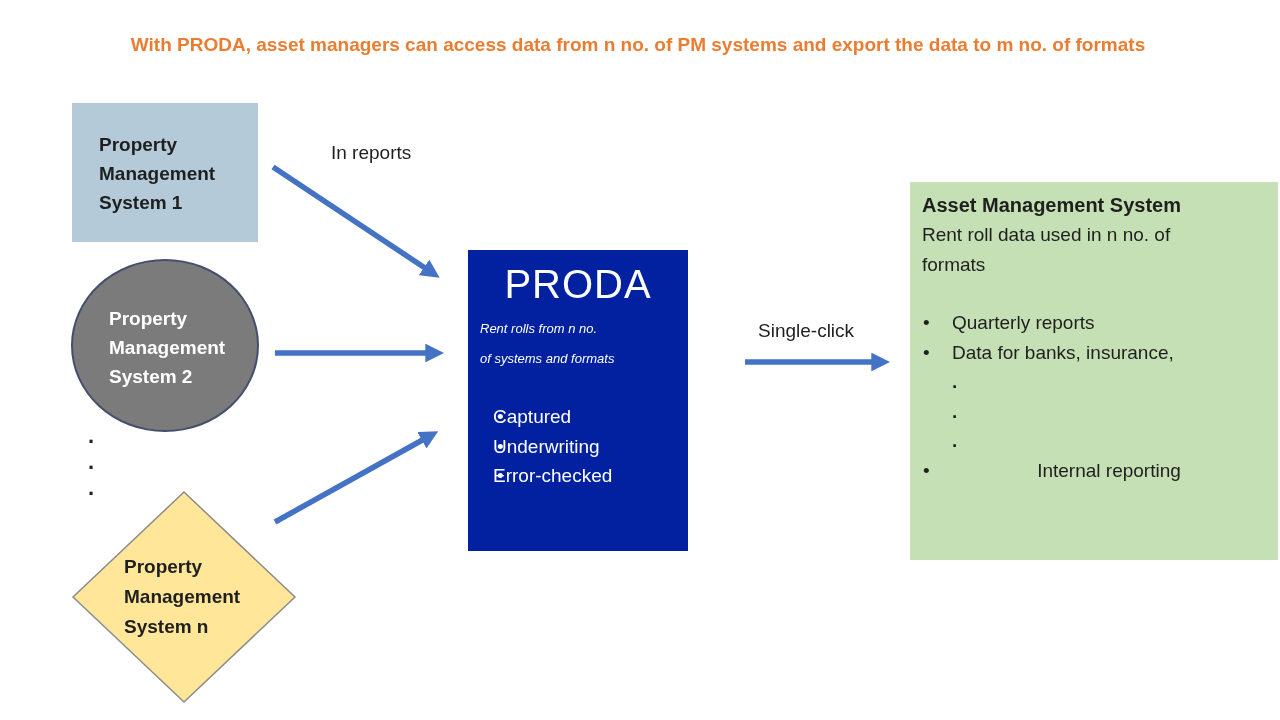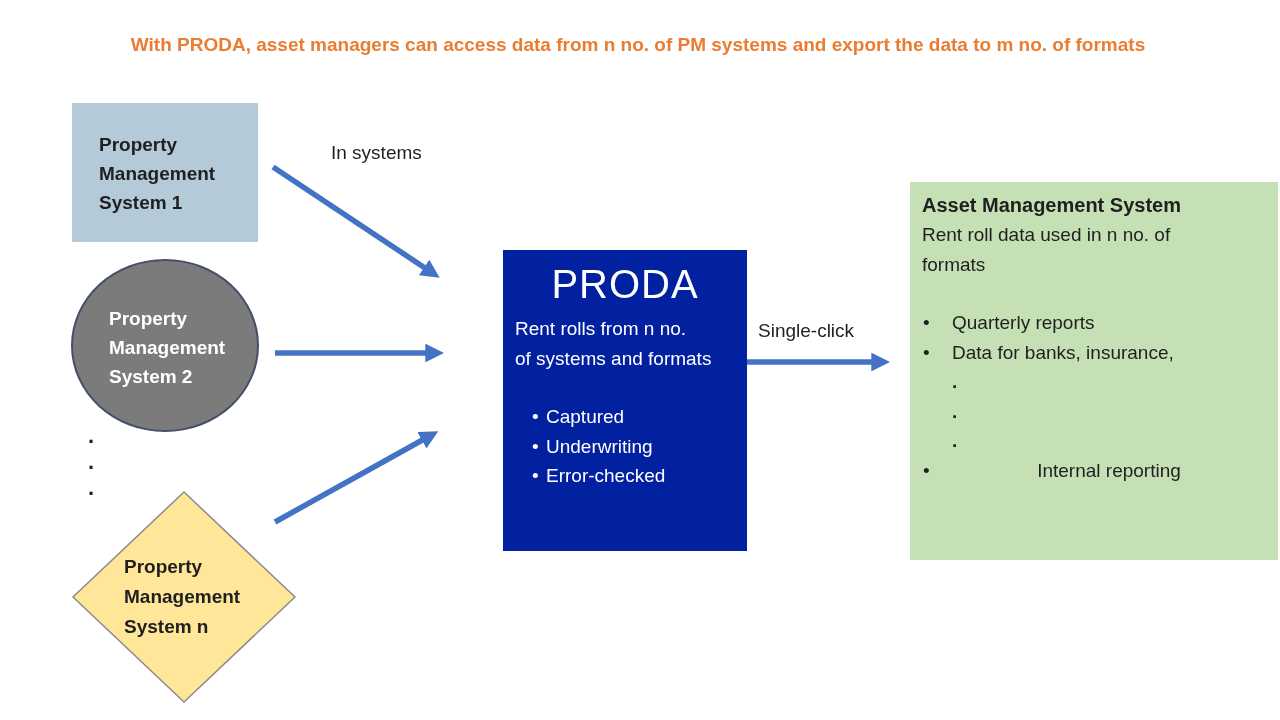--- a/index.html
+++ b/index.html
@@ -47,28 +47,28 @@
     font-size:19px;font-weight:bold;line-height:30px;
   }
   .ellipsis-left{
     position:absolute;left:88px;top:423px;
     font-size:22px;font-weight:bold;line-height:26px;
   }
   .flow-label{position:absolute;font-size:19px;white-space:nowrap;}
   .label-in-minutes{left:331px;top:142px;}
   .label-single-click{left:758px;top:320px;}
   .proda{
-    position:absolute;left:503px;top:250px;width:244px;height:301px;
+    position:absolute;left:468px;top:250px;width:220px;height:301px;
     background:var(--c-proda-bg);color:var(--c-proda-text);
   }
   .proda-title{margin-top:12px;text-align:center;font-size:40px;line-height:44px;letter-spacing:1px;}
-  .proda-desc{margin:8px 0 0 12px;font-size:19px;line-height:29.5px;}
+  .proda-desc{margin:8px 0 0 12px;font-size:13px;line-height:29.5px;font-style:italic;}
   .bullet-list{list-style:none;margin:0;padding:0;font-size:19px;line-height:29.5px;}
   .proda .bullet-list{margin-top:29px;}
-  .proda .bullet-list li{position:relative;padding-left:43px;}
+  .proda .bullet-list li{position:relative;padding-left:25px;}
   .proda .bullet-list li::before{content:"\2022";position:absolute;left:29px;}
   .asset{
     position:absolute;left:910px;top:182px;width:368px;height:378px;
     background:var(--c-asset-bg);padding:8px 12px;
   }
   .asset-title{font-size:20px;font-weight:bold;line-height:30px;}
   .asset-desc{font-size:19px;line-height:30px;}
   .asset .bullet-list{margin-top:28px;}
   .asset .bullet-list.continued{margin-top:0;text-align:center;}
   .asset .bullet-list li{position:relative;padding-left:30px;}
@@ -92,21 +92,21 @@
   <line class="arrow" x1="275" y1="522" x2="426" y2="438" marker-end="url(#ah)"></line>
   <line class="arrow" x1="745" y1="362" x2="876" y2="362" marker-end="url(#ah)"></line>
 </svg>
 
 <div class="src-rect">
   <div>Property</div>
   <div>Management</div>
   <div>System 1</div>
 </div>
 
-<div class="flow-label label-in-minutes">In systems</div>
+<div class="flow-label label-in-minutes">In reports</div>
 
 <div class="src-circle">
   <div>Property</div>
   <div>Management</div>
   <div>System 2</div>
 </div>
 
 <div class="ellipsis-left">
   <div>.</div>
   <div>.</div>

